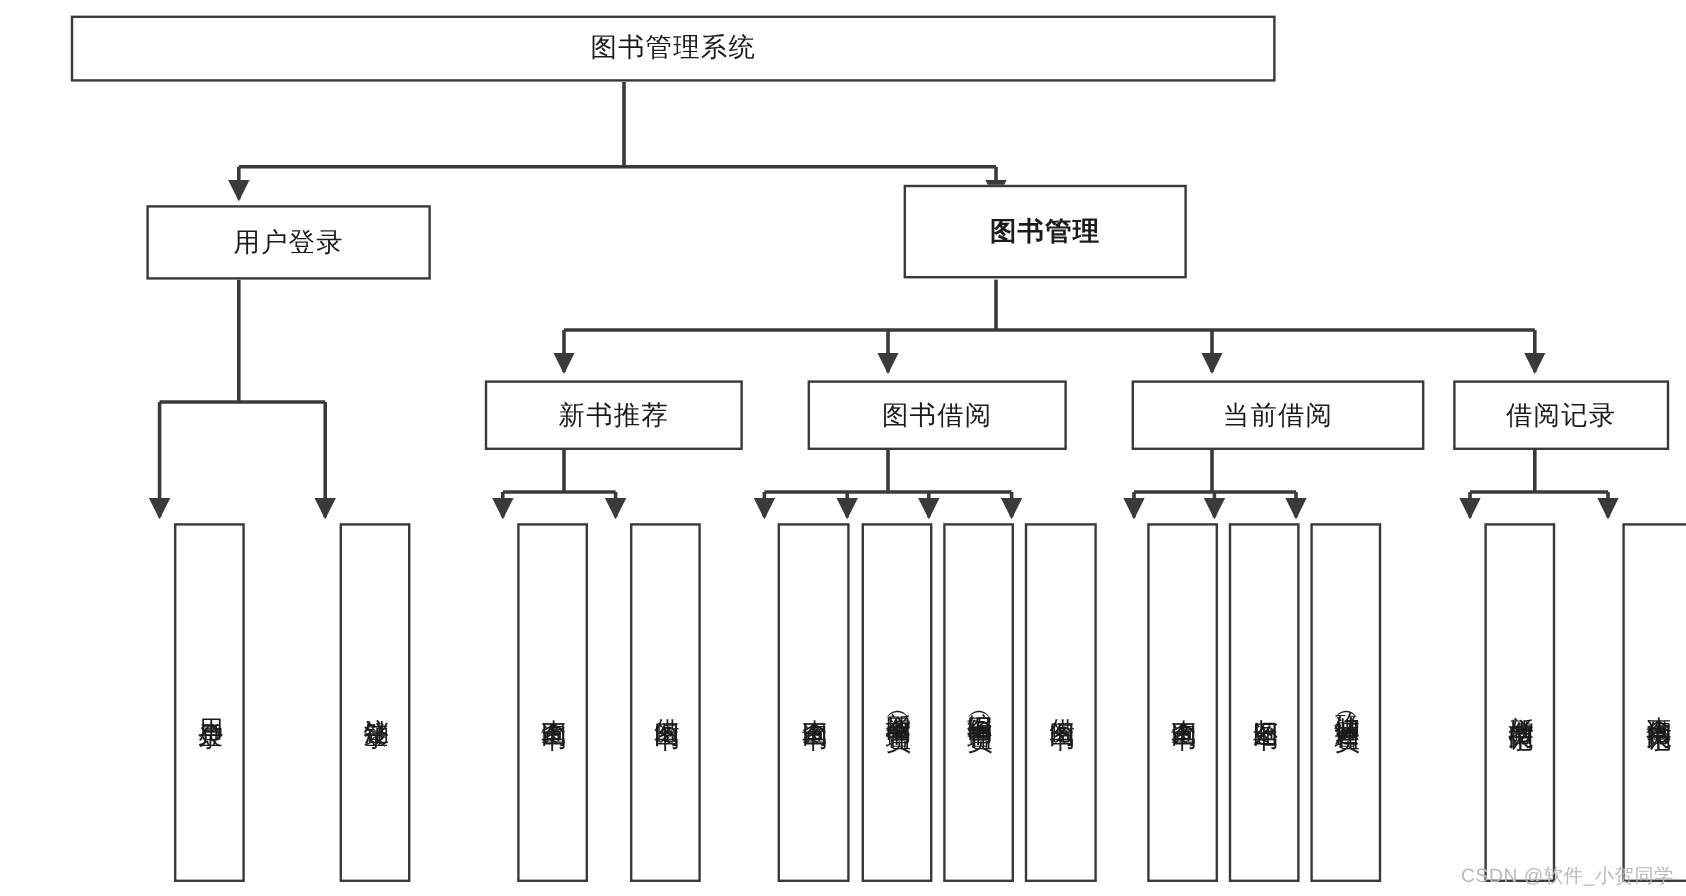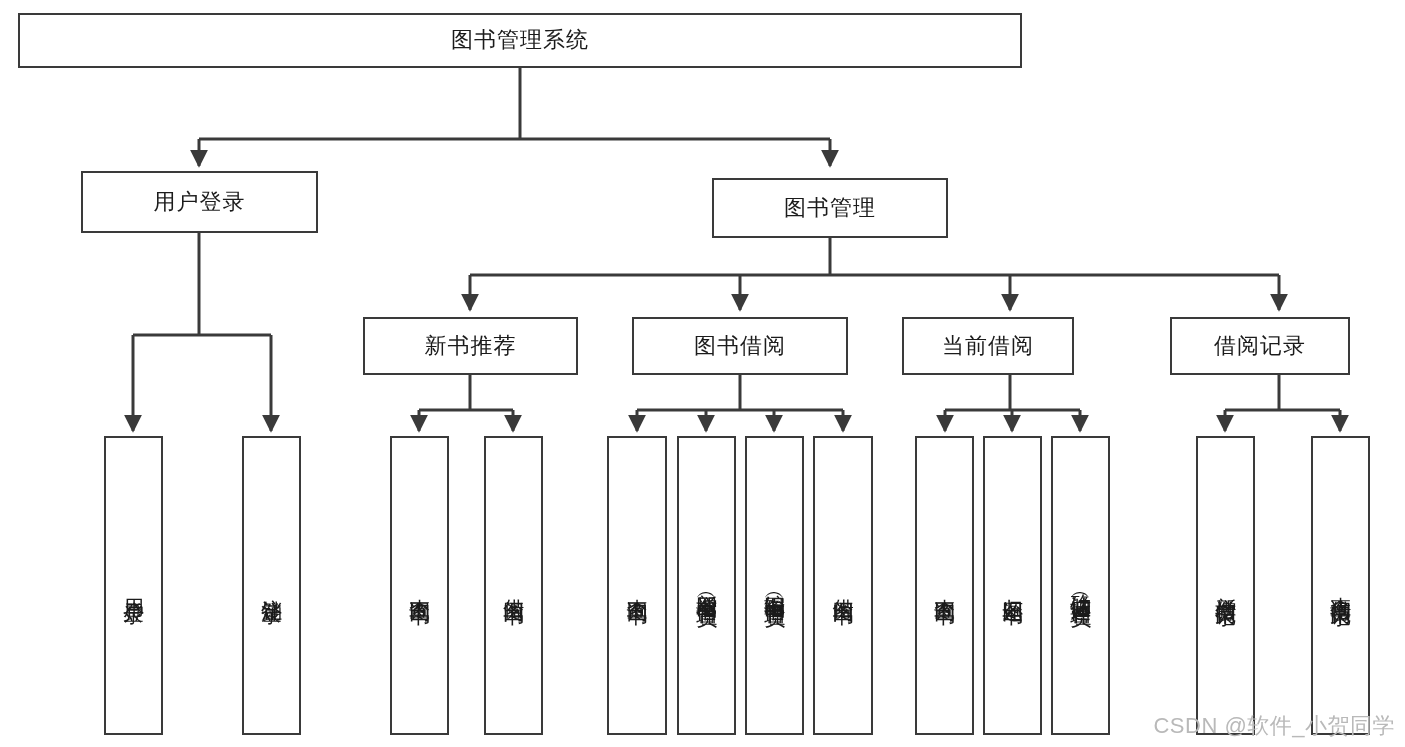--- a/index.html
+++ b/index.html
@@ -28,20 +28,21 @@
   .node {
     position: absolute;
     box-sizing: border-box;
     background: #ffffff;
     border: 2px solid #3a3a3a;
     display: flex;
     align-items: center;
     justify-content: center;
     color: #1b1b1b;
     z-index: 2;
+    margin-left: 41px;
   }
   .node.horizontal {
     font-size: 22px;
     letter-spacing: 1px;
     line-height: 1.2;
   }
   .node.vertical {
     writing-mode: vertical-rl;
     text-orientation: upright;
     font-size: 21px;
@@ -51,21 +52,21 @@
   }
   .node.vertical .vlabel {
     writing-mode: vertical-rl;
     text-orientation: upright;
     white-space: nowrap;
   }
   #watermark {
     position: absolute;
     right: 10px;
     bottom: 6px;
-    font-size: 22px;
+    font-size: 16px;
     color: #b9b9b9;
     letter-spacing: 0.5px;
     z-index: 3;
     white-space: nowrap;
   }
 </style>
 </head>
 <body>
 
 <div id="diagram">
@@ -117,25 +118,25 @@
       <path d="M 1279 375 L 1279 410"></path>
       <path d="M 1225 410 L 1340 410"></path>
       <path d="M 1225 410 L 1225 431" marker-end="url(#arrow)"></path>
       <path d="M 1340 410 L 1340 431" marker-end="url(#arrow)"></path>
     </g>
   </svg>
 
   <div class="node horizontal" style="left:18px; top:13px; width:1004px; height:55px;">图书管理系统</div>
 
   <div class="node horizontal" style="left:81px; top:171px; width:237px; height:62px;">用户登录</div>
-  <div class="node horizontal" style="left:712px; top:178px; width:236px; height:60px;">图书管理</div>
+  <div class="node horizontal" style="left:712px; top:154px; width:236px; height:78px;font-weight:bold;">图书管理</div>
 
   <div class="node horizontal" style="left:632px; top:317px; width:216px; height:58px;">图书借阅</div>
   <div class="node horizontal" style="left:363px; top:317px; width:215px; height:58px;">新书推荐</div>
-  <div class="node horizontal" style="left:902px; top:317px; width:172px; height:58px;">当前借阅</div>
+  <div class="node horizontal" style="left:902px; top:317px; width:244px; height:58px;">当前借阅</div>
   <div class="node horizontal" style="left:1170px; top:317px; width:180px; height:58px;">借阅记录</div>
 
   <div class="node vertical" style="left:104px; top:436px; width:59px; height:299px;">
     <span class="vlabel">用户登录</span>
   </div>
   <div class="node vertical" style="left:242px; top:436px; width:59px; height:299px;">
     <span class="vlabel">注销登录</span>
   </div>
 
   <div class="node vertical" style="left:390px; top:436px; width:59px; height:299px;">

